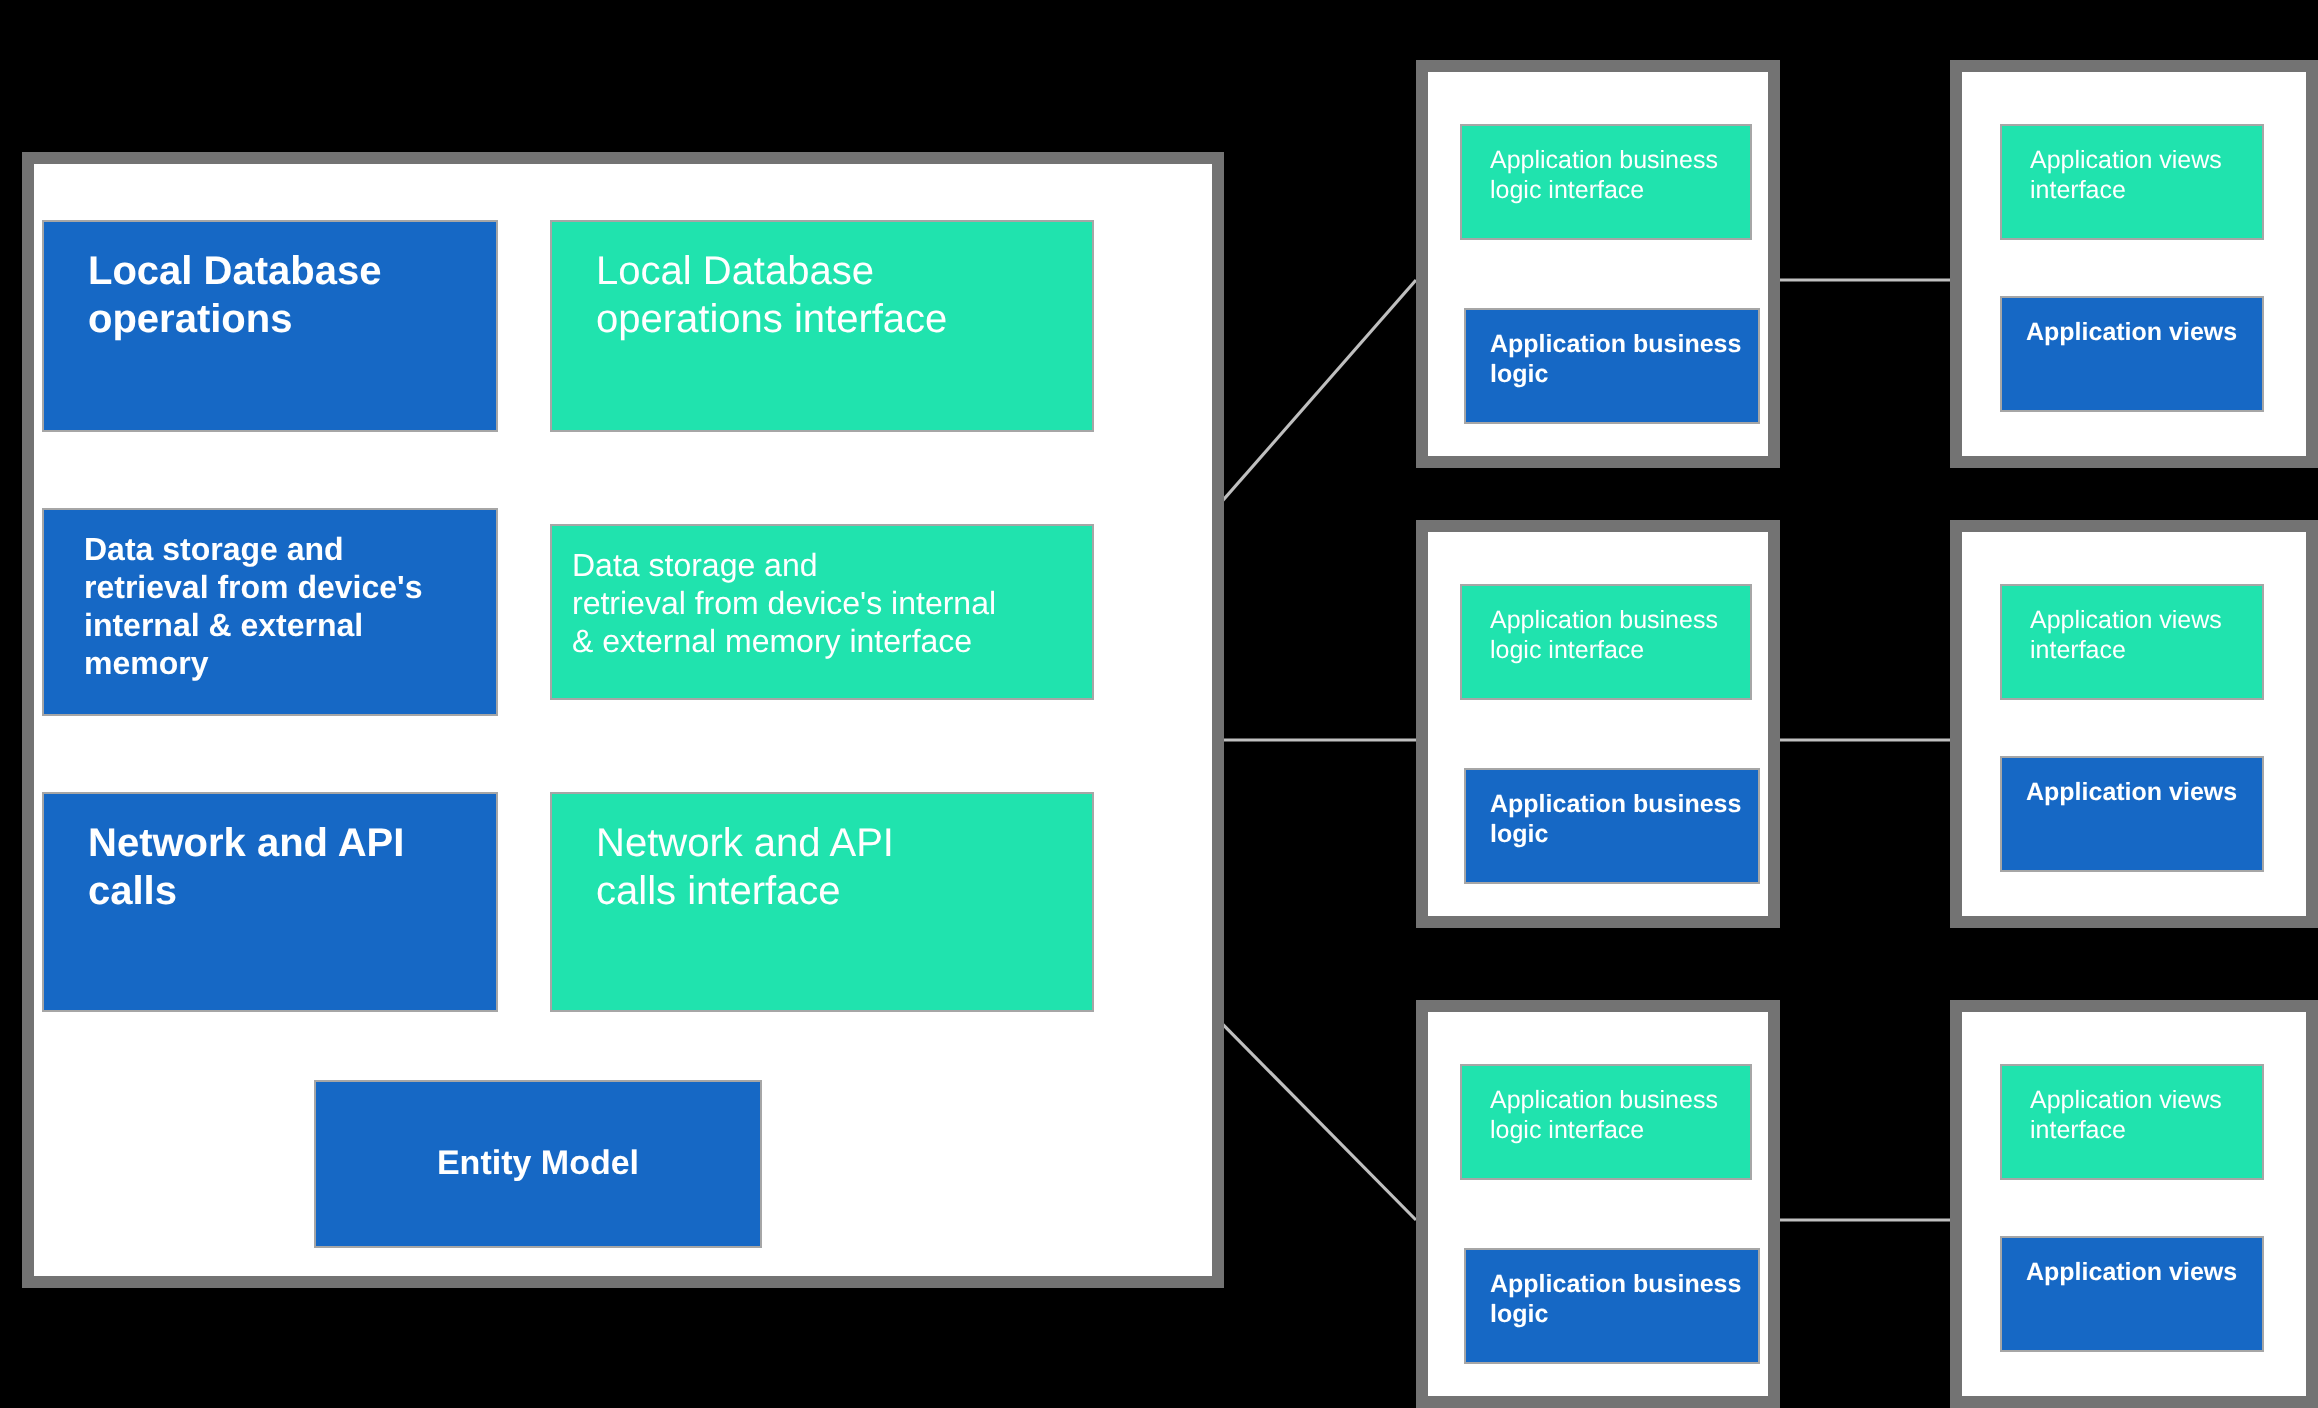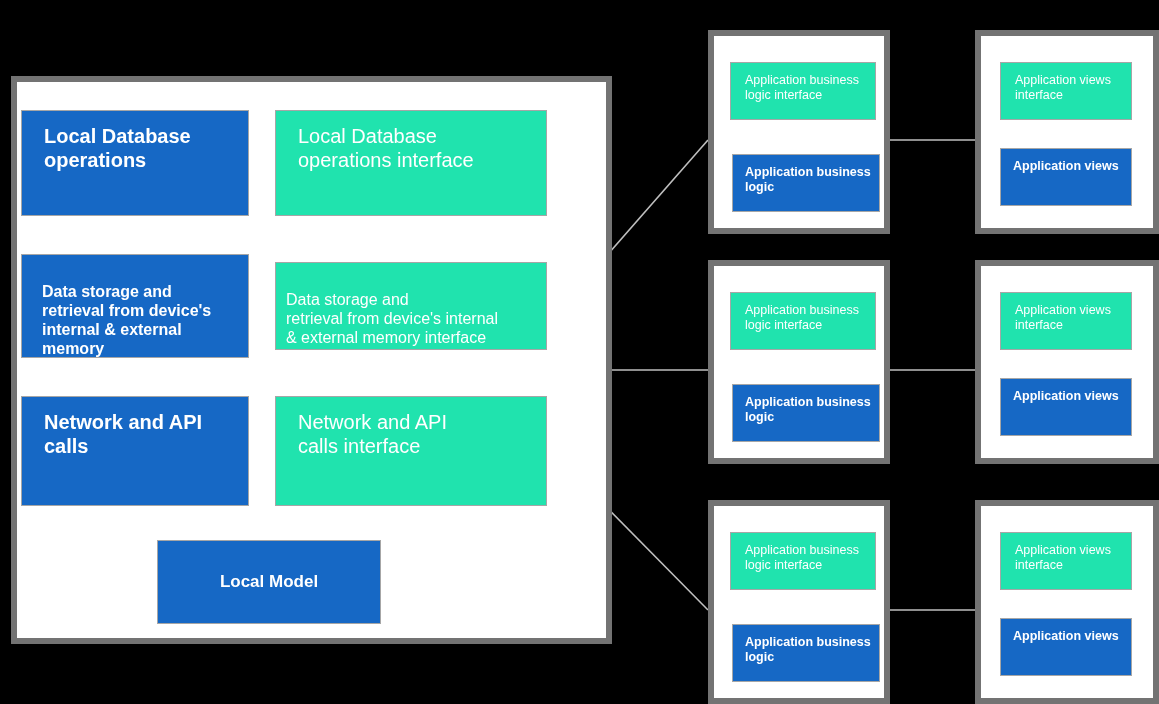--- a/index.html
+++ b/index.html
@@ -45,21 +45,21 @@
   
   .box.lg {
     font-size: 20px;
     font-weight: 700;
     padding: 14px 0 0 22px;
   }
   .box.lg.green { font-weight: 400; }
   .box.md {
     font-size: 16px;
     font-weight: 700;
-    padding: 28px 0 0 20px;
+    padding: 12px 0 0 20px;
   }
   .box.md.green { font-weight: 400; padding-left: 10px; }
   .box.ctr {
     font-size: 17px;
     font-weight: 700;
     align-items: center;
     justify-content: center;
     padding: 0;
   }
 
@@ -108,21 +108,21 @@
     <div class="box green md" style="left:258px; top:180px; width:272px; height:88px;">Data storage and
 retrieval from device's internal
 &amp; external memory interface</div>
 
     <div class="box blue lg" style="left:4px; top:314px; width:228px; height:110px;">Network and API
 calls</div>
 
     <div class="box green lg" style="left:258px; top:314px; width:272px; height:110px;">Network and API
 calls interface</div>
 
-    <div class="box blue ctr" style="left:140px; top:458px; width:224px; height:84px;">Local Model</div>
+    <div class="box blue ctr" style="left:140px; top:458px; width:224px; height:84px;">Entity Model</div>
   </div>
 
   <div class="panel" style="left:708px; top:30px; width:182px; height:204px;">
     <div class="box green sm" style="left:16px; top:26px; width:146px; height:58px;">Application business
 logic interface</div>
     <div class="box blue sm" style="left:18px; top:118px; width:148px; height:58px;">Application business
 logic</div>
   </div>
 
   <div class="panel" style="left:975px; top:30px; width:184px; height:204px;">

